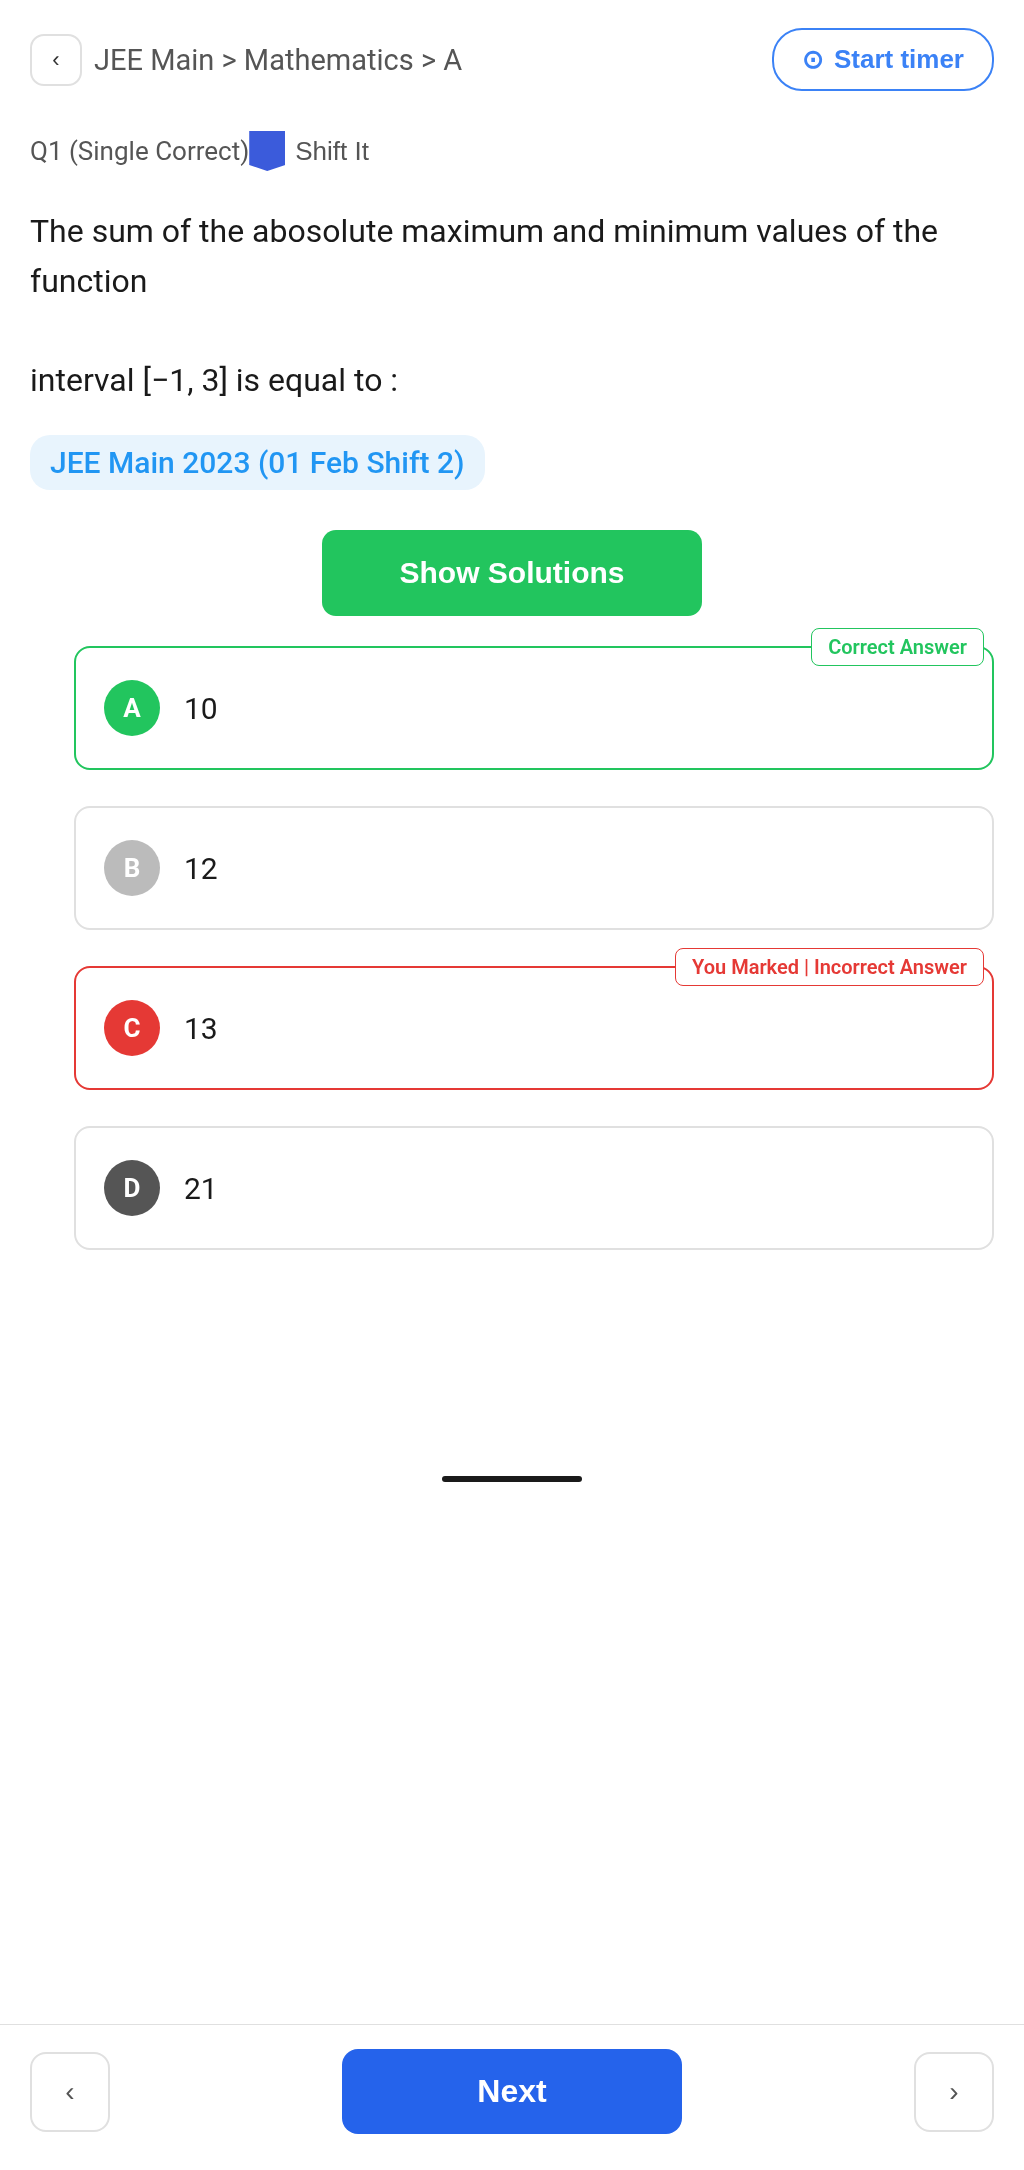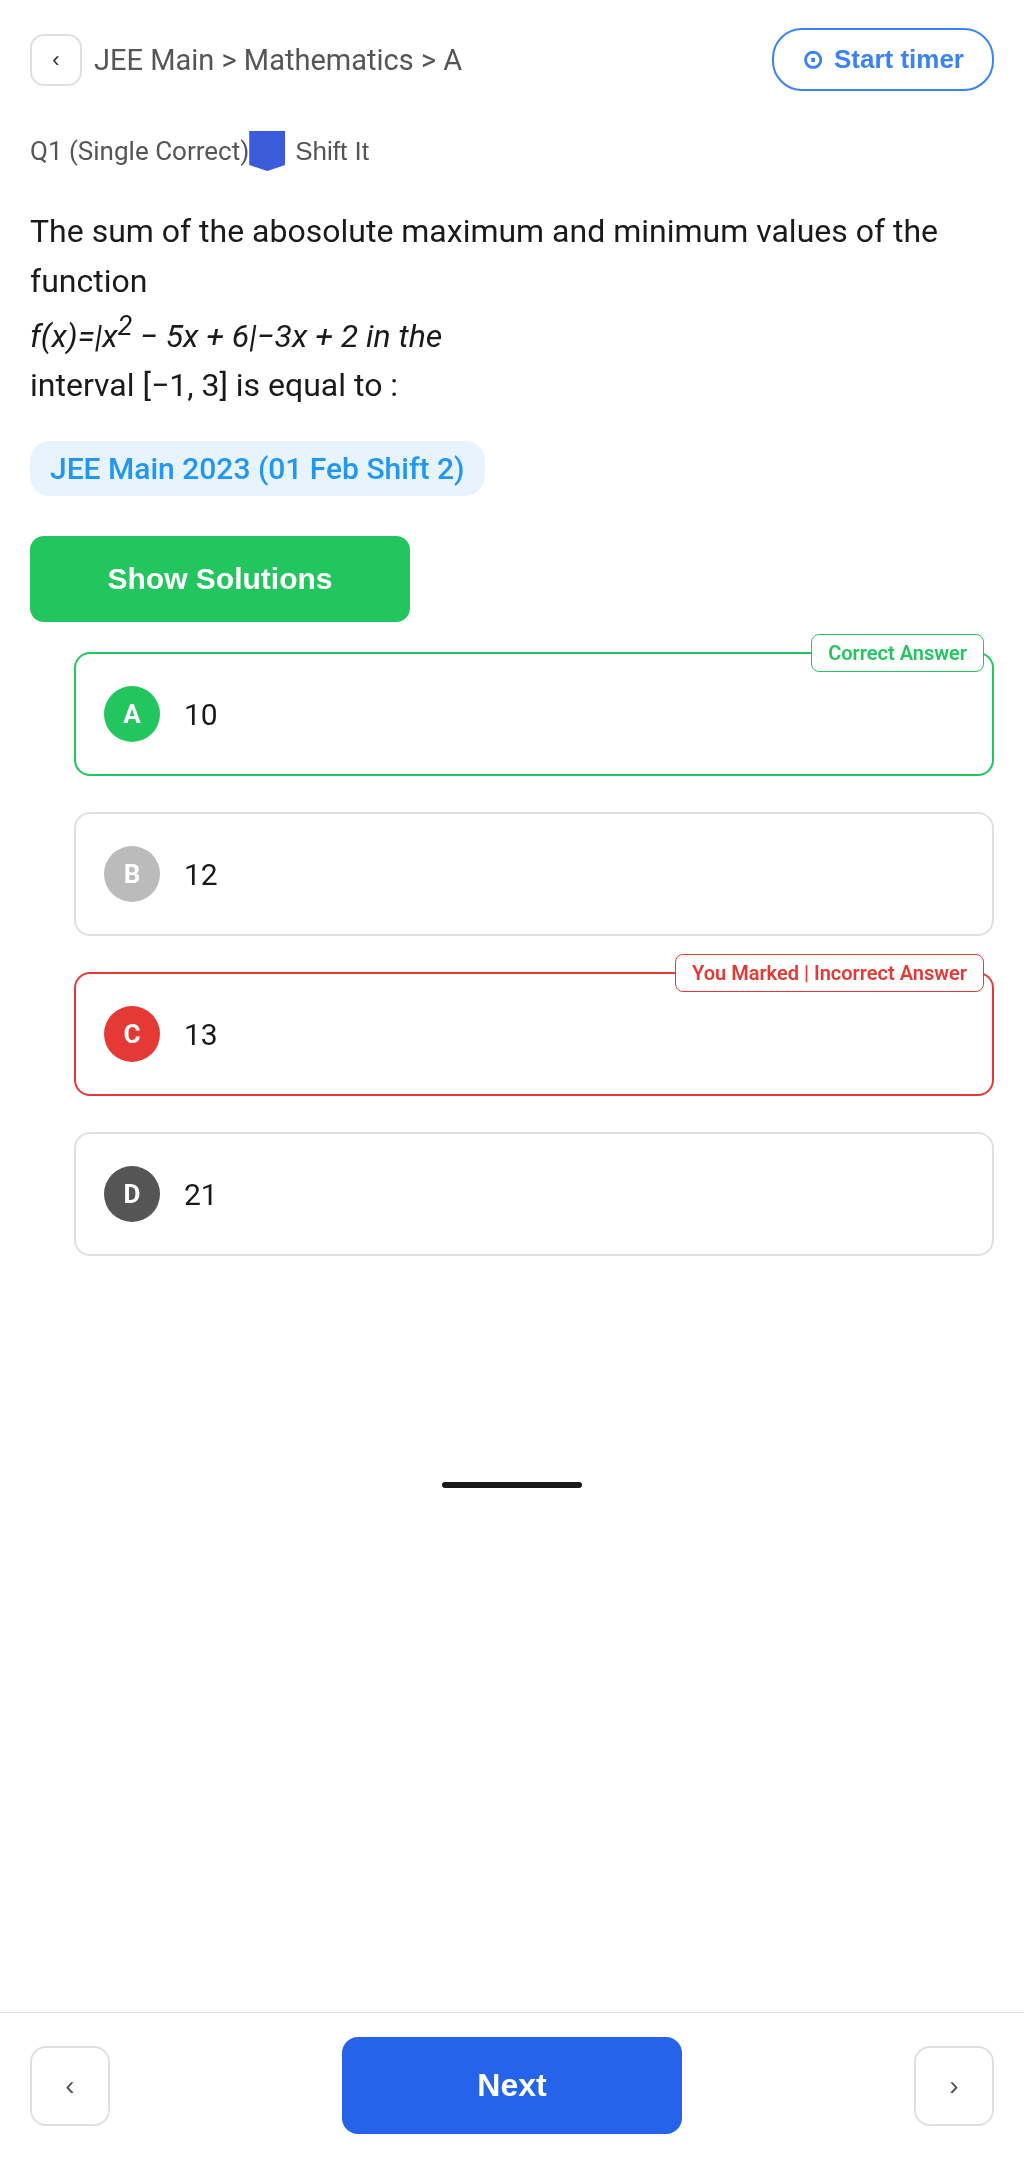--- a/index.html
+++ b/index.html
@@ -137,21 +137,21 @@
       color: #2196f3;
       border-radius: 20px;
       padding: 10px 20px;
       font-size: 30px;
       font-weight: 500;
     }
 
     
     .solutions-container {
       display: flex;
-      justify-content: flex-start;
+      justify-content: center;
       padding: 10px 30px 30px 30px;
     }
 
     .show-solutions-btn {
       background: #22c55e;
       color: #fff;
       border: none;
       border-radius: 14px;
       padding: 26px 50px;
       font-size: 30px;
@@ -279,21 +279,21 @@
       font-size: 28px;
       color: #555;
       cursor: pointer;
     }
 
     .next-btn {
       background: #2563eb;
       color: #fff;
       border: none;
       border-radius: 16px;
-      padding: 30px 80px;
+      padding: 24px 80px;
       font-size: 32px;
       font-weight: 700;
       cursor: pointer;
       min-width: 340px;
     }
 
     .bottom-indicator {
       width: 140px;
       height: 6px;
       background: #1a1a1a;
@@ -330,21 +330,20 @@
       <span class="question-label">Q1 (Single Correct)</span>
       <button class="mark-it-btn">
         <span class="bookmark-icon"></span>
         <span>Shift It</span>
       </button>
     </div>
 
     <div class="question-text">
       <span>The sum of the abosolute maximum and minimum values of the function</span>
       <br>
-      <span class="math-formula">f(x)=|x<sup>2</sup> − 5x + 6|−3x + 2 in the</span>
       <br>
       <span>interval [−1, 3] is equal to :</span>
     </div>
 
     <div class="tag-container">
       <span class="jee-tag">JEE Main 2023 (01 Feb Shift 2)</span>
     </div>
 
     <div class="solutions-container">
       <button class="show-solutions-btn">Show Solutions</button>

